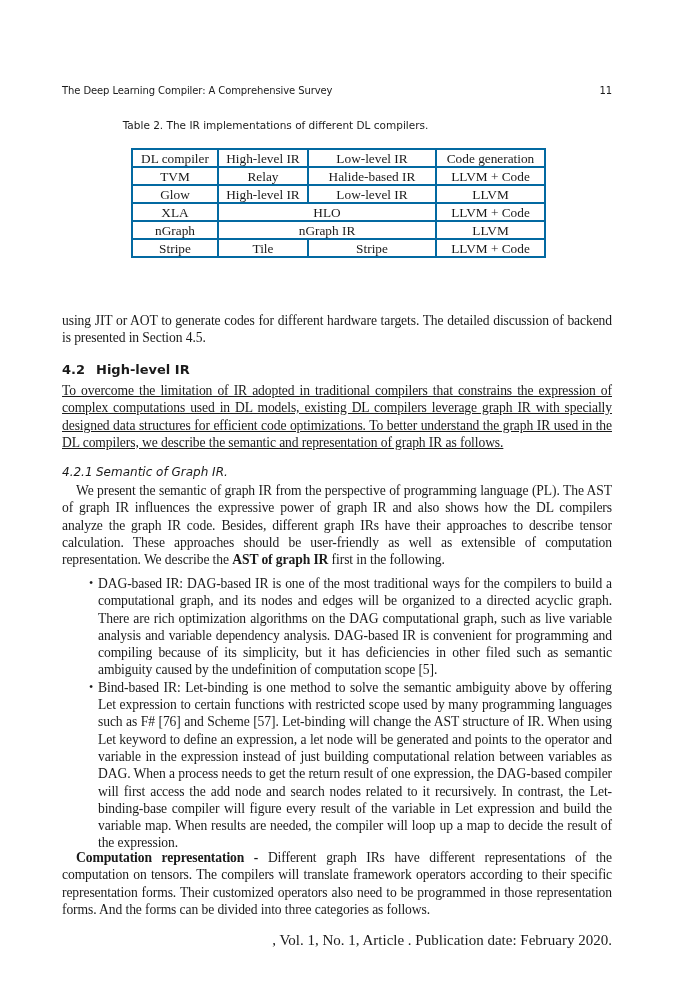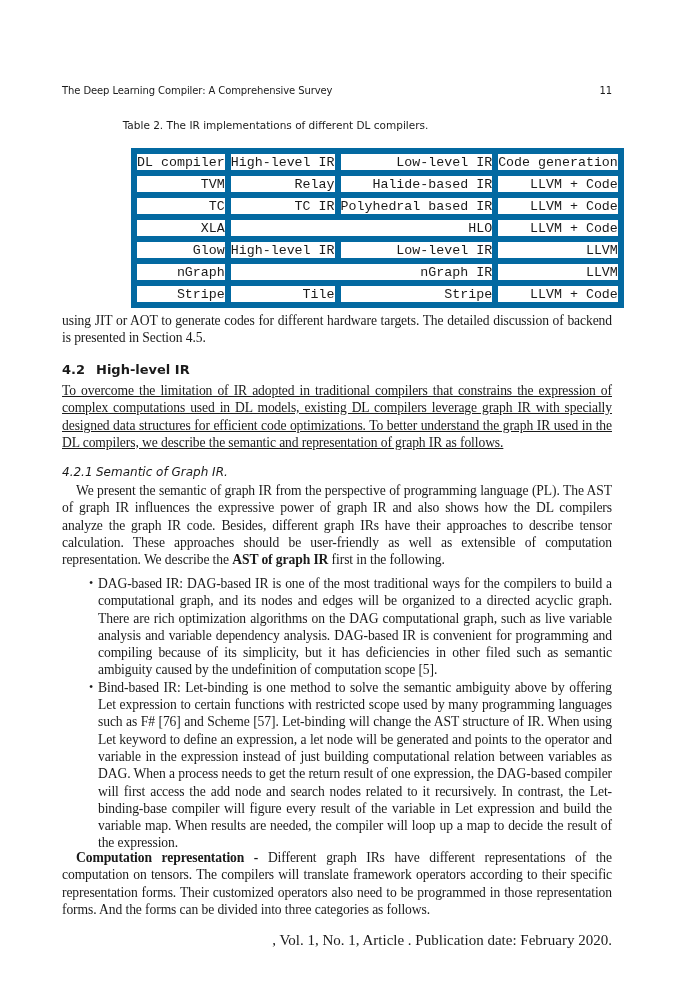--- a/index.html
+++ b/index.html
@@ -20,24 +20,23 @@
       position: absolute; left: 0; width: 551px; top: 119px;
       text-align: center; font-size: 10.5px;
     }
 
     table.ir-table {
       position: absolute; left: 131px; top: 148px;
       border-collapse: collapse;
       font-size: 13.3px; line-height: 15px;
     }
     table.ir-table td {
-      border: 6px solid #0369a1;
-      text-align: right; padding: 0; height: 16px;
+      border: 2px solid #0369a1;
+      text-align: center; padding: 0; height: 16px;
       white-space: nowrap;
-      font-family: Liberation Mono, monospace;
     }
     .c1 { width: 84px; }
     .c2 { width: 88px; }
     .c3 { width: 126px; }
     .c4 { width: 107px; }
 
     .body-text {
       position: absolute; left: 62px; width: 550px;
       font-size: 13.6px; line-height: 17.3px; text-align: justify;
       letter-spacing: -0.1px;
@@ -91,35 +90,29 @@
     <td class="c3">Low-level IR</td>
     <td class="c4">Code generation</td>
   </tr>
   <tr>
     <td>TVM</td>
     <td>Relay</td>
     <td>Halide-based IR</td>
     <td>LLVM + Code</td>
   </tr>
   <tr>
-    <td>TC</td>
-    <td>TC IR</td>
-    <td>Polyhedral based IR</td>
-    <td>LLVM + Code</td>
+    <td>Glow</td>
+    <td>High-level IR</td>
+    <td>Low-level IR</td>
+    <td>LLVM</td>
   </tr>
   <tr>
     <td>XLA</td>
     <td colspan="2">HLO</td>
     <td>LLVM + Code</td>
-  </tr>
-  <tr>
-    <td>Glow</td>
-    <td>High-level IR</td>
-    <td>Low-level IR</td>
-    <td>LLVM</td>
   </tr>
   <tr>
     <td>nGraph</td>
     <td colspan="2">nGraph IR</td>
     <td>LLVM</td>
   </tr>
   <tr>
     <td>Stripe</td>
     <td>Tile</td>
     <td>Stripe</td>

